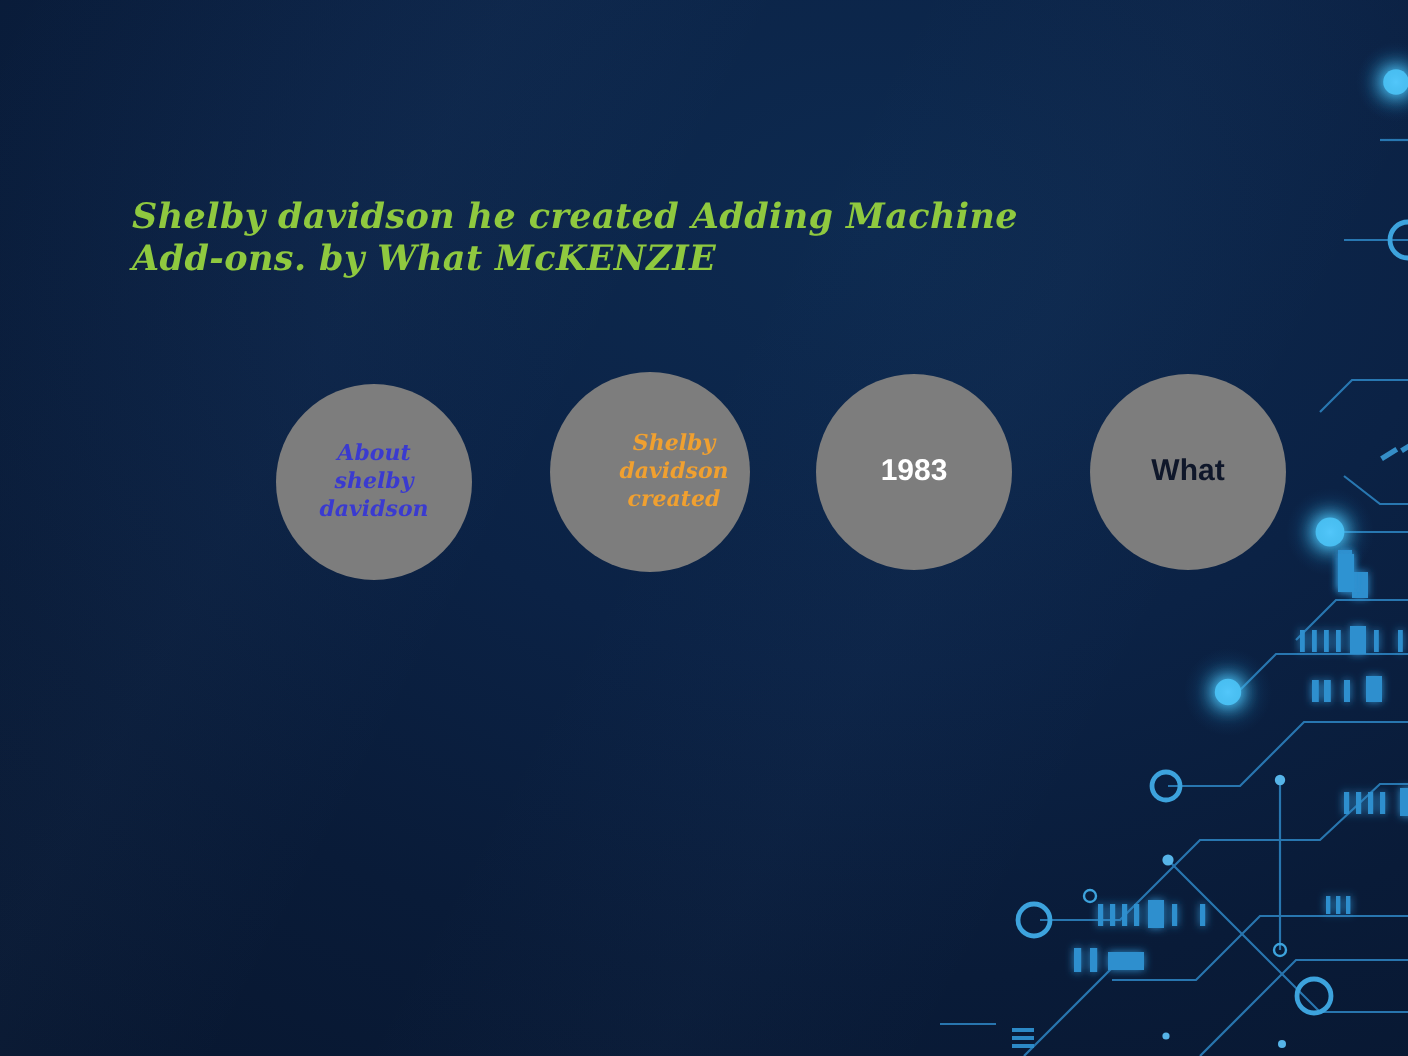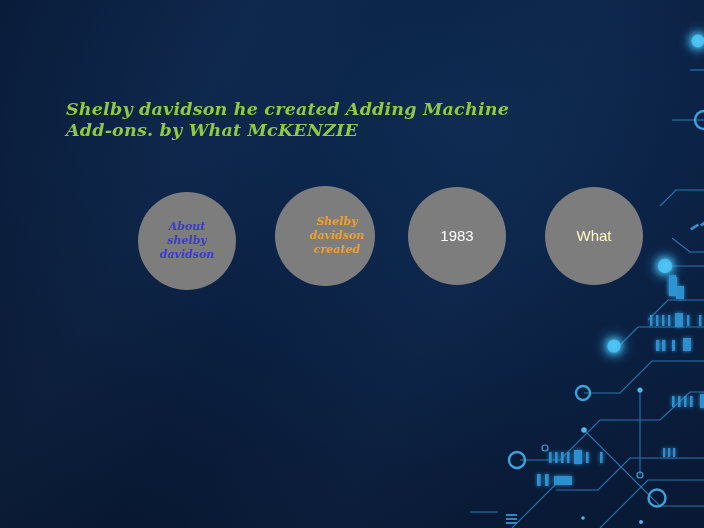--- a/index.html
+++ b/index.html
@@ -66,21 +66,21 @@
     padding: 0 10px;
     line-height: 1.25;
   }
   .script {
     font-family: "DejaVu Serif", serif;
     font-style: italic;
     font-weight: 700;
   }
   .plain {
     font-family: "Liberation Sans", sans-serif;
-    font-weight: 400;
+    font-weight: 700;
   }
 </style>
 </head>
 <body>
 
 <div id="stage">
 
   <div id="sheen"></div>
 
   <svg id="circuit" width="704" height="528" viewBox="0 0 704 528" xmlns="http://www.w3.org/2000/svg">
@@ -228,17 +228,17 @@
       <div class="node-circle" style="left: 138px; top: 192px; width: 98px; height: 98px; background: rgb(125, 125, 125);">
         <span class="node-label script" style="color: rgb(58, 58, 208); font-size: 11px;">About shelby davidson</span>
       </div>
       <div class="node-circle" style="left: 275px; top: 186px; width: 100px; height: 100px; background: rgb(125, 125, 125);">
         <span class="node-label script" style="color: rgb(240, 160, 48); font-size: 11px; margin-left: 24px;">Shelby davidson created</span>
       </div>
       <div class="node-circle" style="left: 408px; top: 187px; width: 98px; height: 98px; background: rgb(125, 125, 125);">
         <span class="node-label plain" style="color: rgb(255, 255, 255); font-size: 15px;">1983</span>
       </div>
       <div class="node-circle" style="left: 545px; top: 187px; width: 98px; height: 98px; background: rgb(125, 125, 125);">
-        <span class="node-label plain" style="color: #fef9c3; font-size: 15px;">What</span>
+        <span class="node-label plain" style="color: #0f172a; font-size: 15px;">What</span>
       </div>
     </div>
 
 </div>
 
 </body></html>

